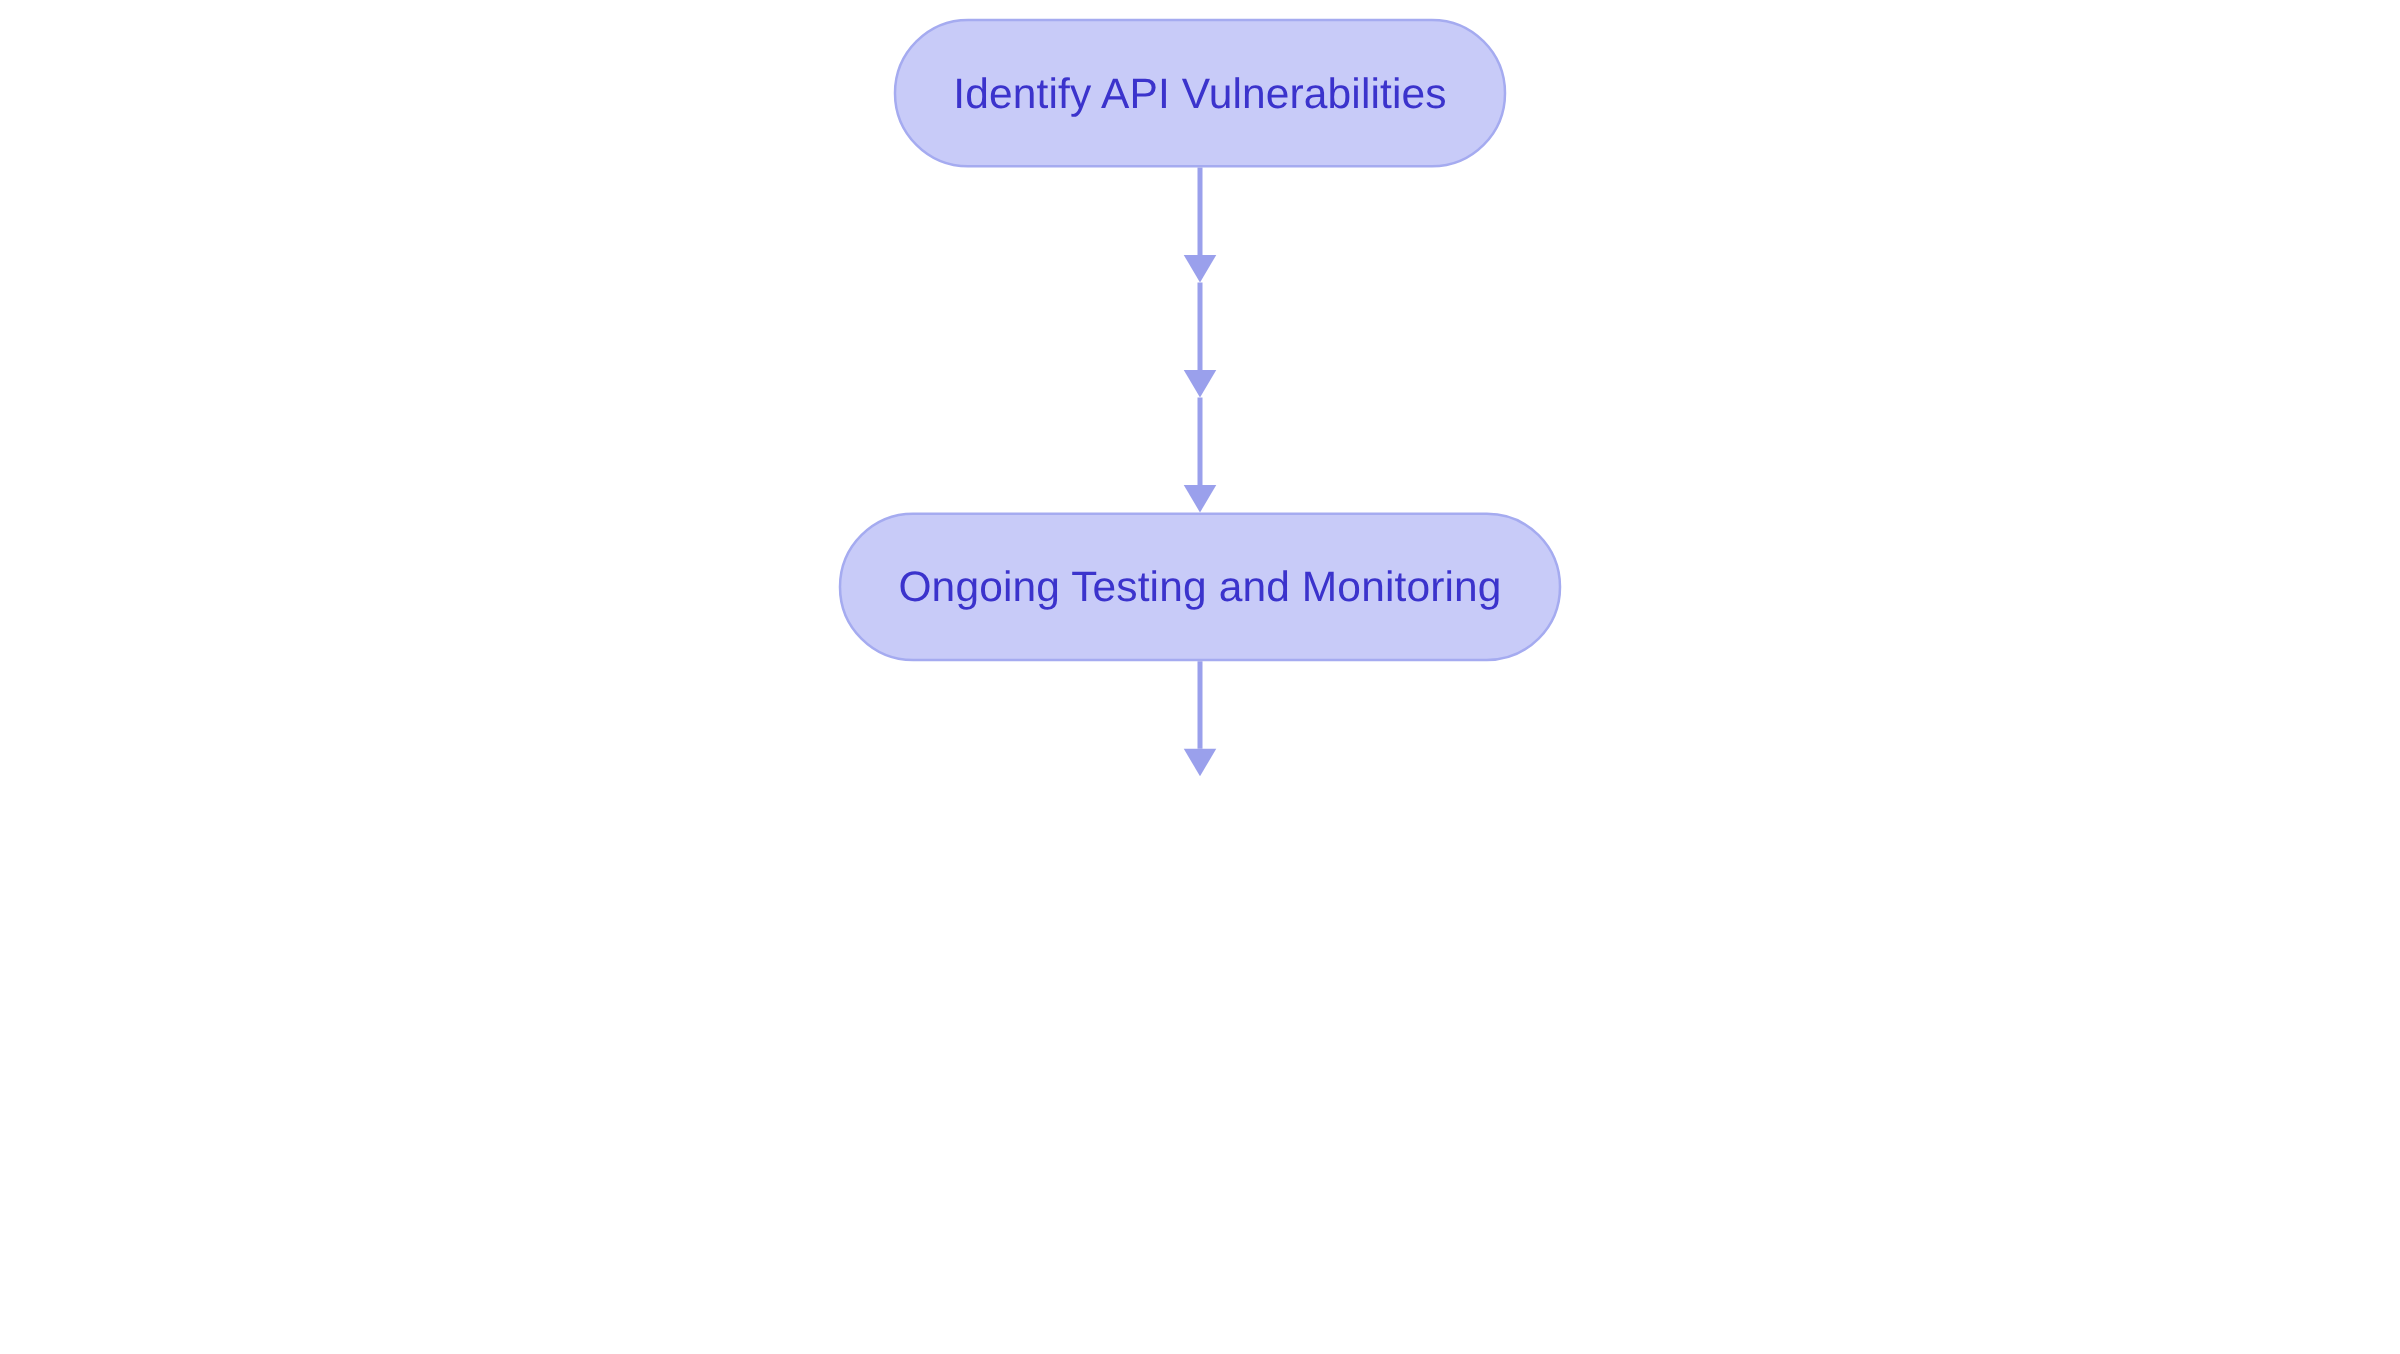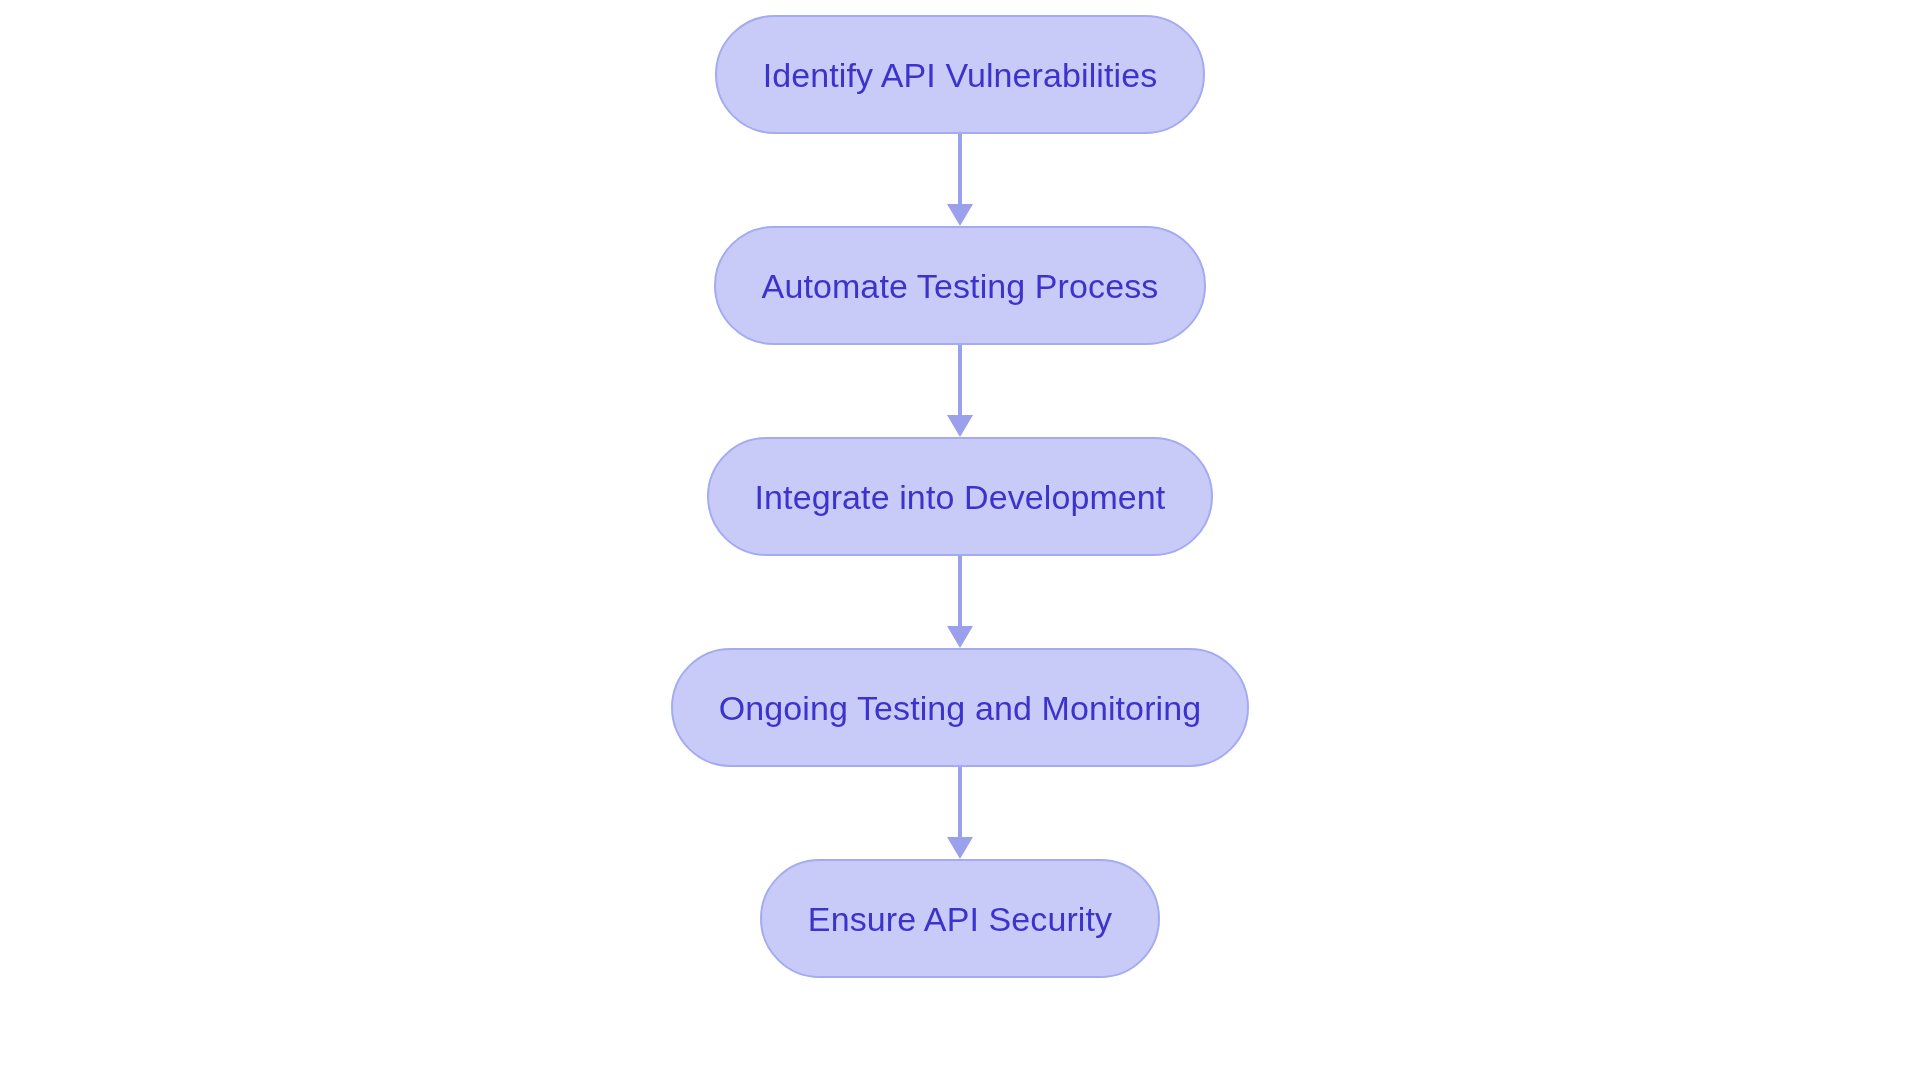--- a/index.html
+++ b/index.html
@@ -124,38 +124,28 @@
       </div>
     </div>
 
     <div class="connector gap-1">
       <div class="connector-inner">
         <div class="connector-line" style="background: rgb(154, 160, 236);"></div>
         <div class="connector-head" style="border-top-color: rgb(154, 160, 236);"></div>
       </div>
     </div>
 
-    <div class="node-slot">
-      <div class="node" style="background: rgb(200, 203, 248); border-color: rgb(165, 171, 240); color: rgb(59, 51, 204);">
-        <span class="node-label">Automate Testing Process</span>
-      </div>
-    </div>
 
     <div class="connector gap-2">
       <div class="connector-inner">
         <div class="connector-line" style="background: rgb(154, 160, 236);"></div>
         <div class="connector-head" style="border-top-color: rgb(154, 160, 236);"></div>
       </div>
     </div>
 
-    <div class="node-slot">
-      <div class="node" style="background: rgb(200, 203, 248); border-color: rgb(165, 171, 240); color: rgb(59, 51, 204);">
-        <span class="node-label">Integrate into Development</span>
-      </div>
-    </div>
 
     <div class="connector gap-3">
       <div class="connector-inner">
         <div class="connector-line" style="background: rgb(154, 160, 236);"></div>
         <div class="connector-head" style="border-top-color: rgb(154, 160, 236);"></div>
       </div>
     </div>
 
     <div class="node-slot">
       <div class="node" style="background: rgb(200, 203, 248); border-color: rgb(165, 171, 240); color: rgb(59, 51, 204);">
@@ -163,20 +153,15 @@
       </div>
     </div>
 
     <div class="connector gap-4">
       <div class="connector-inner">
         <div class="connector-line" style="background: rgb(154, 160, 236);"></div>
         <div class="connector-head" style="border-top-color: rgb(154, 160, 236);"></div>
       </div>
     </div>
 
-    <div class="node-slot">
-      <div class="node" style="background: rgb(200, 203, 248); border-color: rgb(165, 171, 240); color: rgb(59, 51, 204);">
-        <span class="node-label">Ensure API Security</span>
-      </div>
-    </div>
 
   </div>
 </div>
 
 </body></html>

